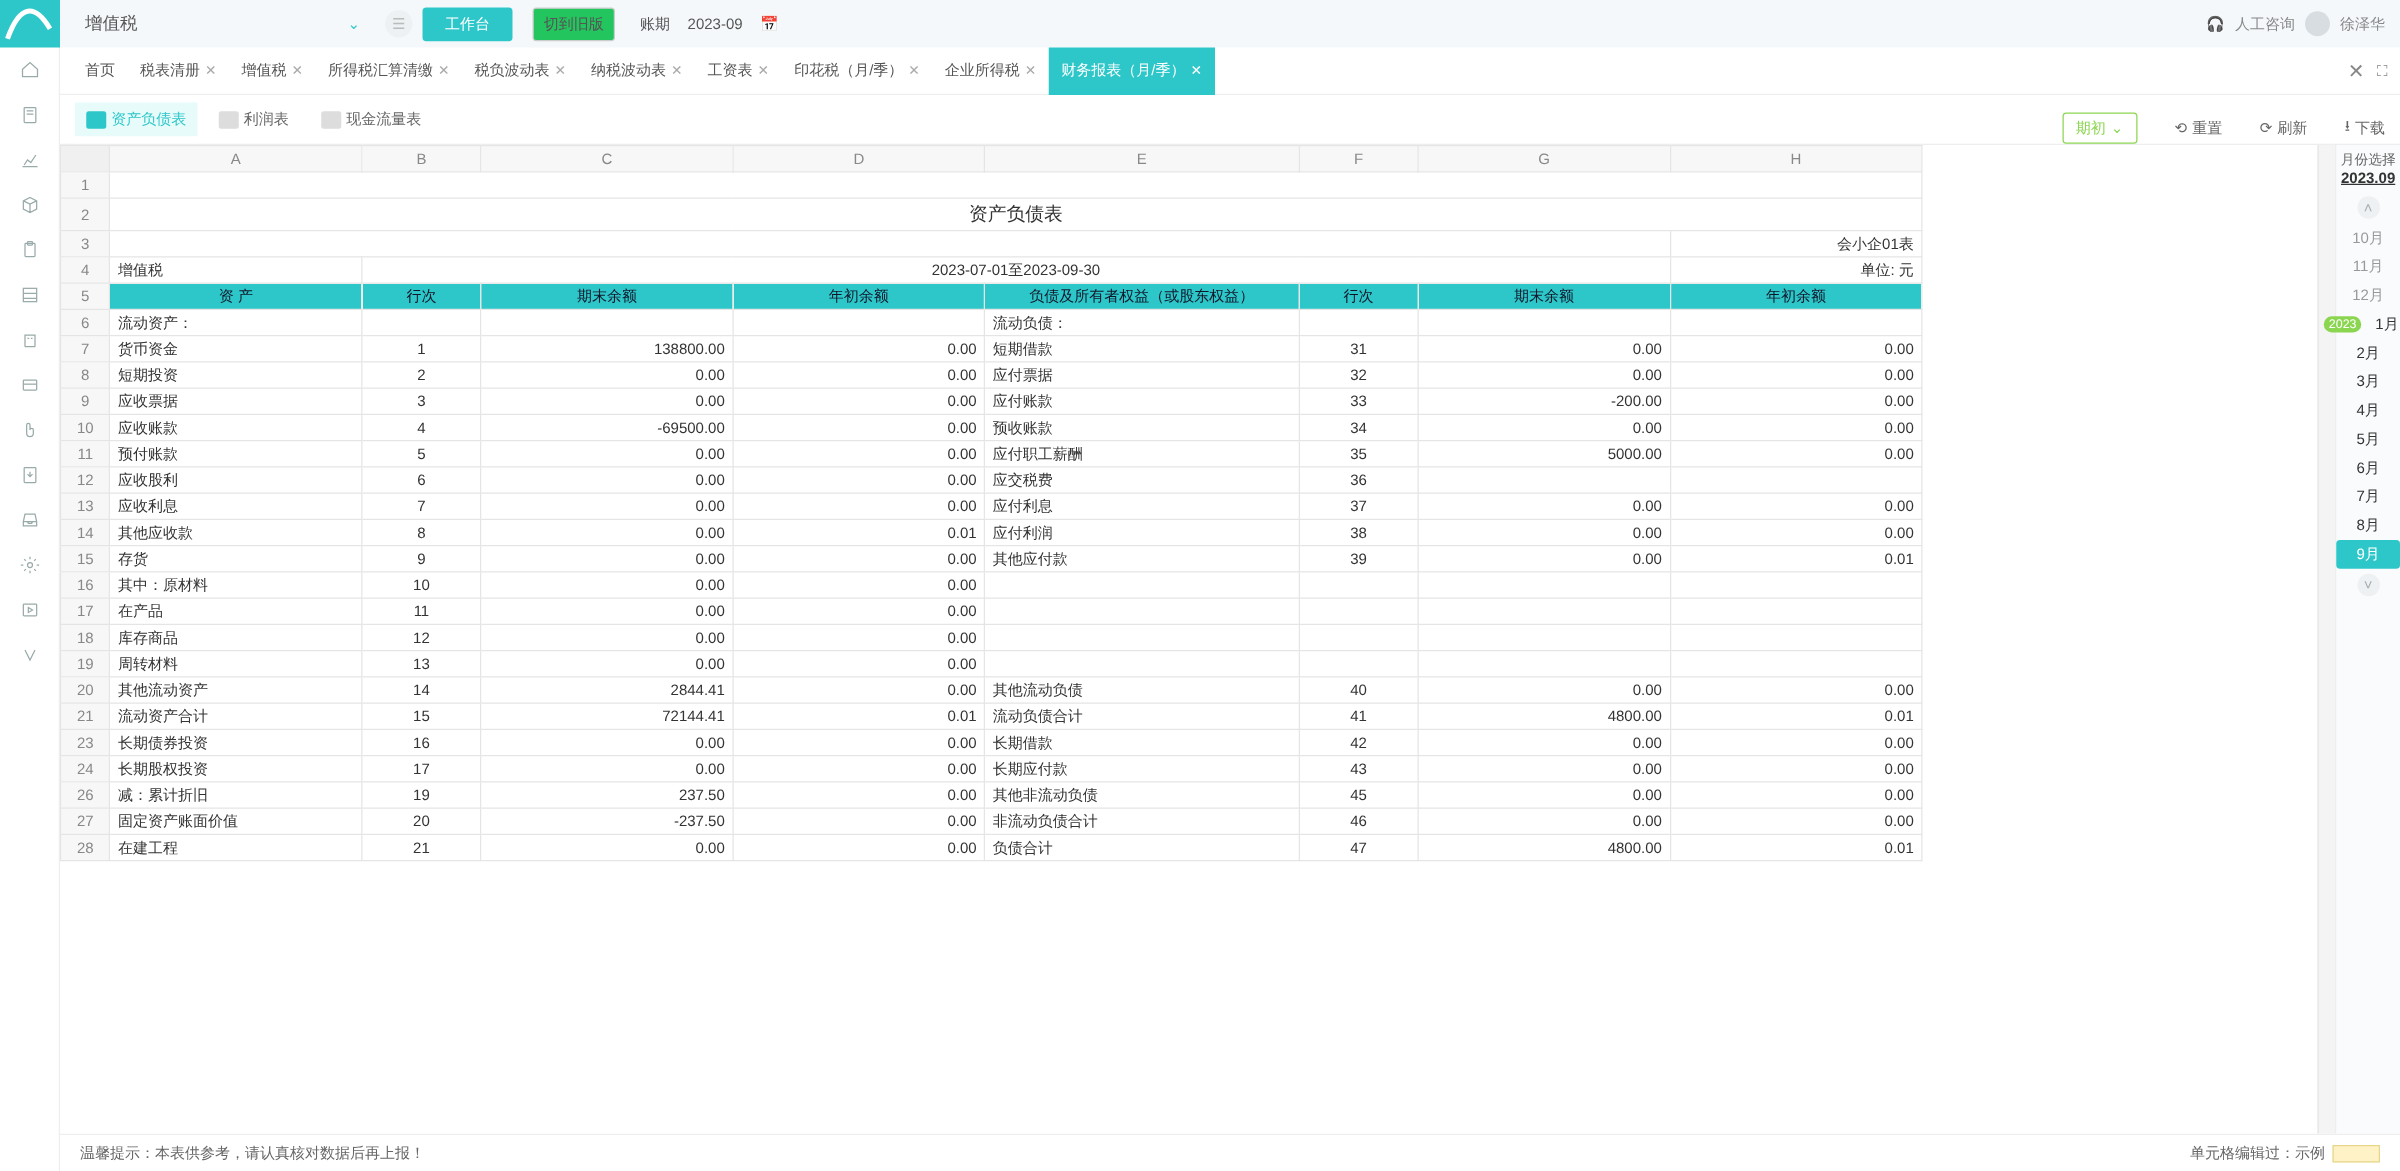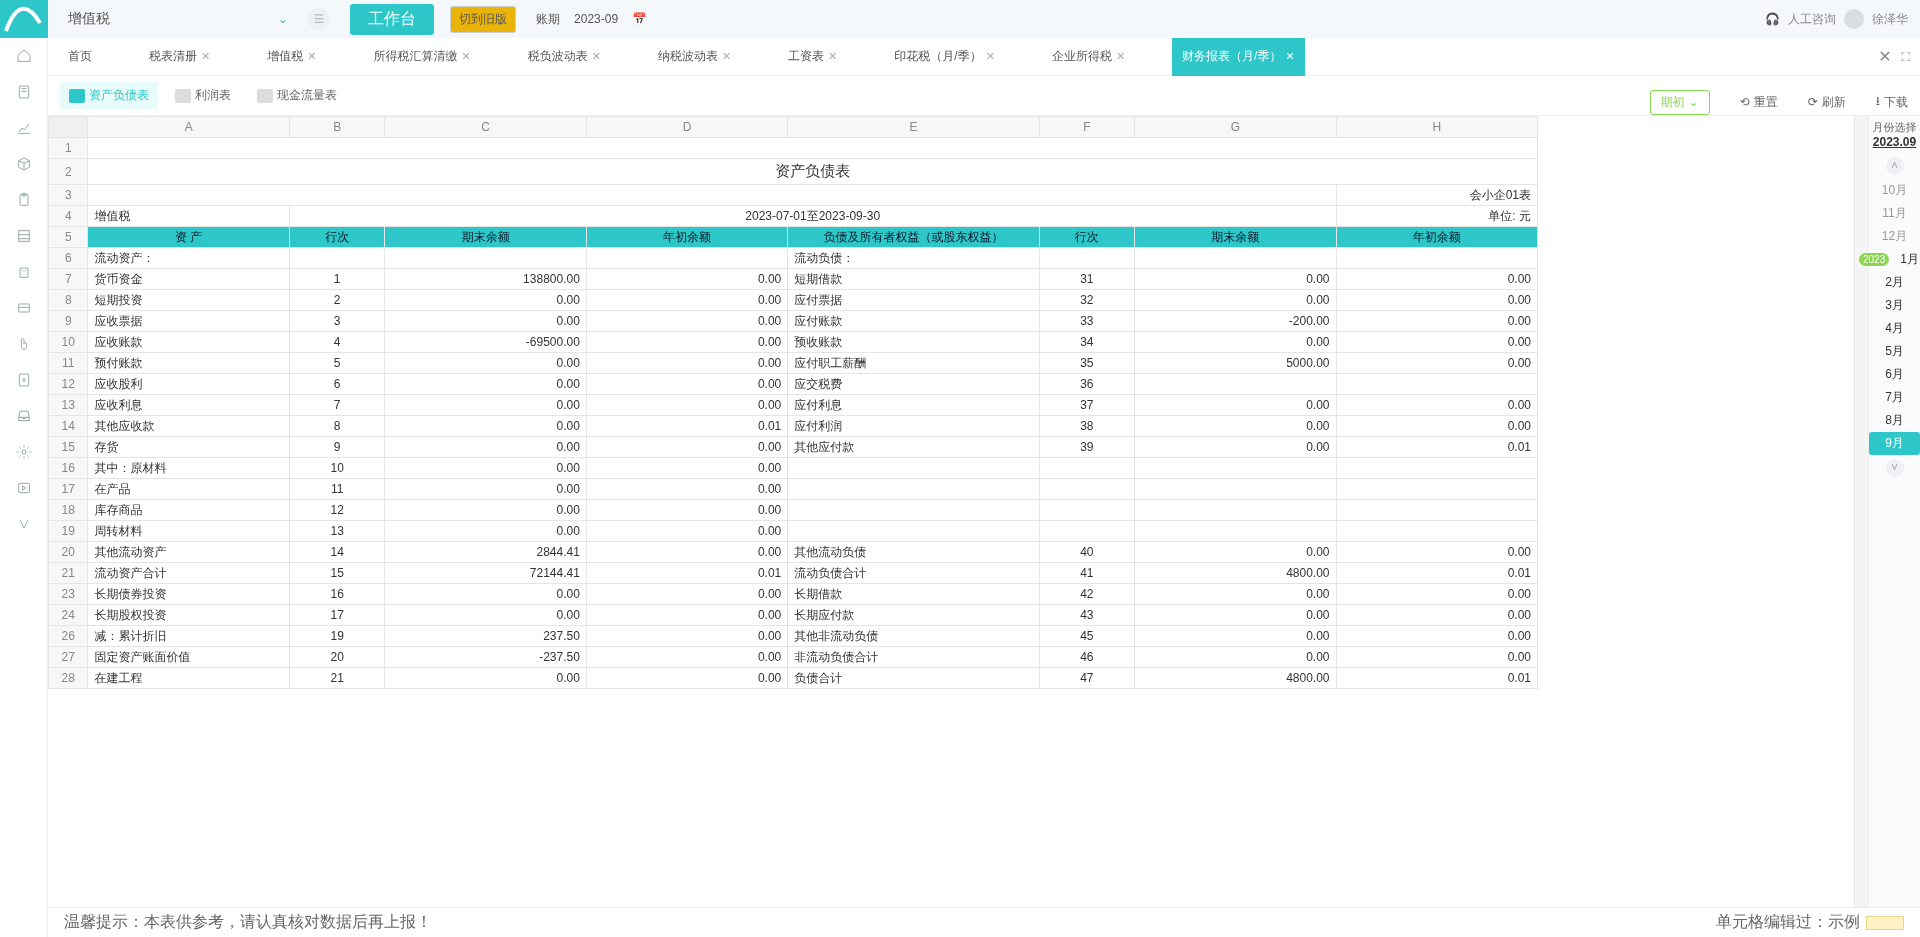--- a/index.html
+++ b/index.html
@@ -7,28 +7,28 @@
 .app { display:flex; height:100vh; }
 .leftnav { width:48px; background:#fff; border-right:1px solid #eee; display:flex; flex-direction:column; align-items:center; padding-top:0; }
 .leftnav .logo { width:48px; height:38px; background:#2ec7c9; display:flex; align-items:center; justify-content:center; color:#fff; }
 .leftnav .nav-icon { width:48px; height:36px; display:flex; align-items:center; justify-content:center; color:#9aa; cursor:pointer; }
 .leftnav .nav-icon svg { width:16px; height:16px; }
 .main { flex:1; display:flex; flex-direction:column; height:100vh; }
 .topbar { height:38px; background:#f5f8fa; display:flex; align-items:center; padding:0 12px; gap:8px; }
 .co-name { font-size:14px; color:#555; margin-left:8px; }
 .chev { color:#2ec7c9; margin-left:160px; }
 .round-btn { width:22px; height:22px; border-radius:50%; background:#eef1f3; display:flex; align-items:center; justify-content:center; color:#bbb; margin-left:12px;}
-.pill-primary { background:#2ec7c9; color:#fff; border:none; padding:5px 18px; border-radius:3px; margin-left:12px; cursor:pointer; font-size:16px;}
-.pill-outline { background:#eab308; color:#555; border:1px solid #ccc; padding:4px 8px; border-radius:3px; margin-left:8px; cursor:pointer; font-size:12px;}
+.pill-primary { background:#2ec7c9; color:#fff; border:none; padding:5px 18px; border-radius:3px; cursor:pointer; font-size:12px;}
+.pill-outline { background:#22c55e; color:#555; border:1px solid #ccc; padding:4px 8px; border-radius:3px; margin-left:8px; cursor:pointer; font-size:12px;}
 .period-lbl { margin-left:12px; color:#555; }
 .period-val { margin-left:6px; color:#555; }
 .cal-ico { margin-left:6px; color:#2ec7c9; }
 .top-right { margin-left:auto; display:flex; align-items:center; gap:8px; color:#888;}
 .user-ico { width:20px; height:20px; border-radius:50%; background:#d8dde2; display:inline-block;}
-.tabs { height:38px; display:flex; align-items:center; border-bottom:1px solid #eee; padding:0 10px; position:relative;gap:37px;}
+.tabs { height:38px; display:flex; align-items:center; border-bottom:1px solid #eee; padding:0 10px; position:relative;}
 .tab { padding:0 10px; height:38px; display:flex; align-items:center; gap:4px; color:#555; cursor:pointer; }
 .tab .close { color:#aaa; font-size:11px;}
 .tab.active { background:#2ec7c9; color:#fff; }
 .tab.active .close { color:#fff; }
 .tabs-right { margin-left:auto; display:flex; align-items:center; gap:10px; color:#888;}
 .subtabs { height:40px; display:flex; align-items:center; padding:0 12px; gap:8px; border-bottom:1px solid #eee;}
 .subtab { padding:4px 8px; display:flex; align-items:center; gap:4px; border:1px solid transparent; cursor:pointer; color:#666;}
 .subtab .icon { width:16px; height:14px; background:#ddd; border-radius:2px;}
 .subtab.active { background:#e8fbfb; color:#2ec7c9;}
 .subtab.active .icon { background:#2ec7c9;}
@@ -51,21 +51,21 @@
 .vscroll { width:14px; background:#f4f4f4; border-left:1px solid #e5e5e5;}
 .month-panel { width:52px; background:#fafbfc; border-left:1px solid #eee; display:flex; flex-direction:column; align-items:center; padding-top:4px; font-size:12px;}
 .month-panel .title { font-size:11px; color:#666;}
 .month-panel .cur { font-weight:bold; color:#333; margin-bottom:4px;text-decoration:underline;}
 .month-panel .arrow { width:18px; height:18px; border-radius:50%; background:#eef1f3; color:#aaa; display:flex; align-items:center; justify-content:center; margin:4px 0; cursor:pointer;}
 .month-panel .mo { padding:3px 0; color:#999; cursor:pointer; width:100%; text-align:center;}
 .month-panel .mo.dark { color:#333;}
 .month-panel .mo.sel { background:#2ec7c9; color:#fff; border-radius:3px;}
 .month-panel .year-badge { background:#8bd651; color:#fff; font-size:10px; padding:1px 4px; border-radius:8px; position:relative; left:-10px;}
 .year-row { display:flex; align-items:center; width:100%;}
-.footer { height:30px; border-top:1px solid #eee; display:flex; align-items:center; padding:0 16px; font-size:16px; color:#666; justify-content:space-between;}
+.footer { height:30px; border-top:1px solid #eee; display:flex; align-items:center; padding:0 16px; font-size:12px; color:#666; justify-content:space-between;}
 .footer .swatch { width:38px; height:14px; background:#fff2c6; border:1px solid #e6d68a; display:inline-block; margin-left:6px; vertical-align:middle;}
 </style>
 </head>
 <body>
 
 <div class="app">
   <div class="leftnav">
     <div class="logo">
         <svg viewBox="0 0 24 24" fill="none" stroke="currentColor" stroke-width="2">
           <path d="M3 18 C 8 4, 14 4, 20 14"></path>

